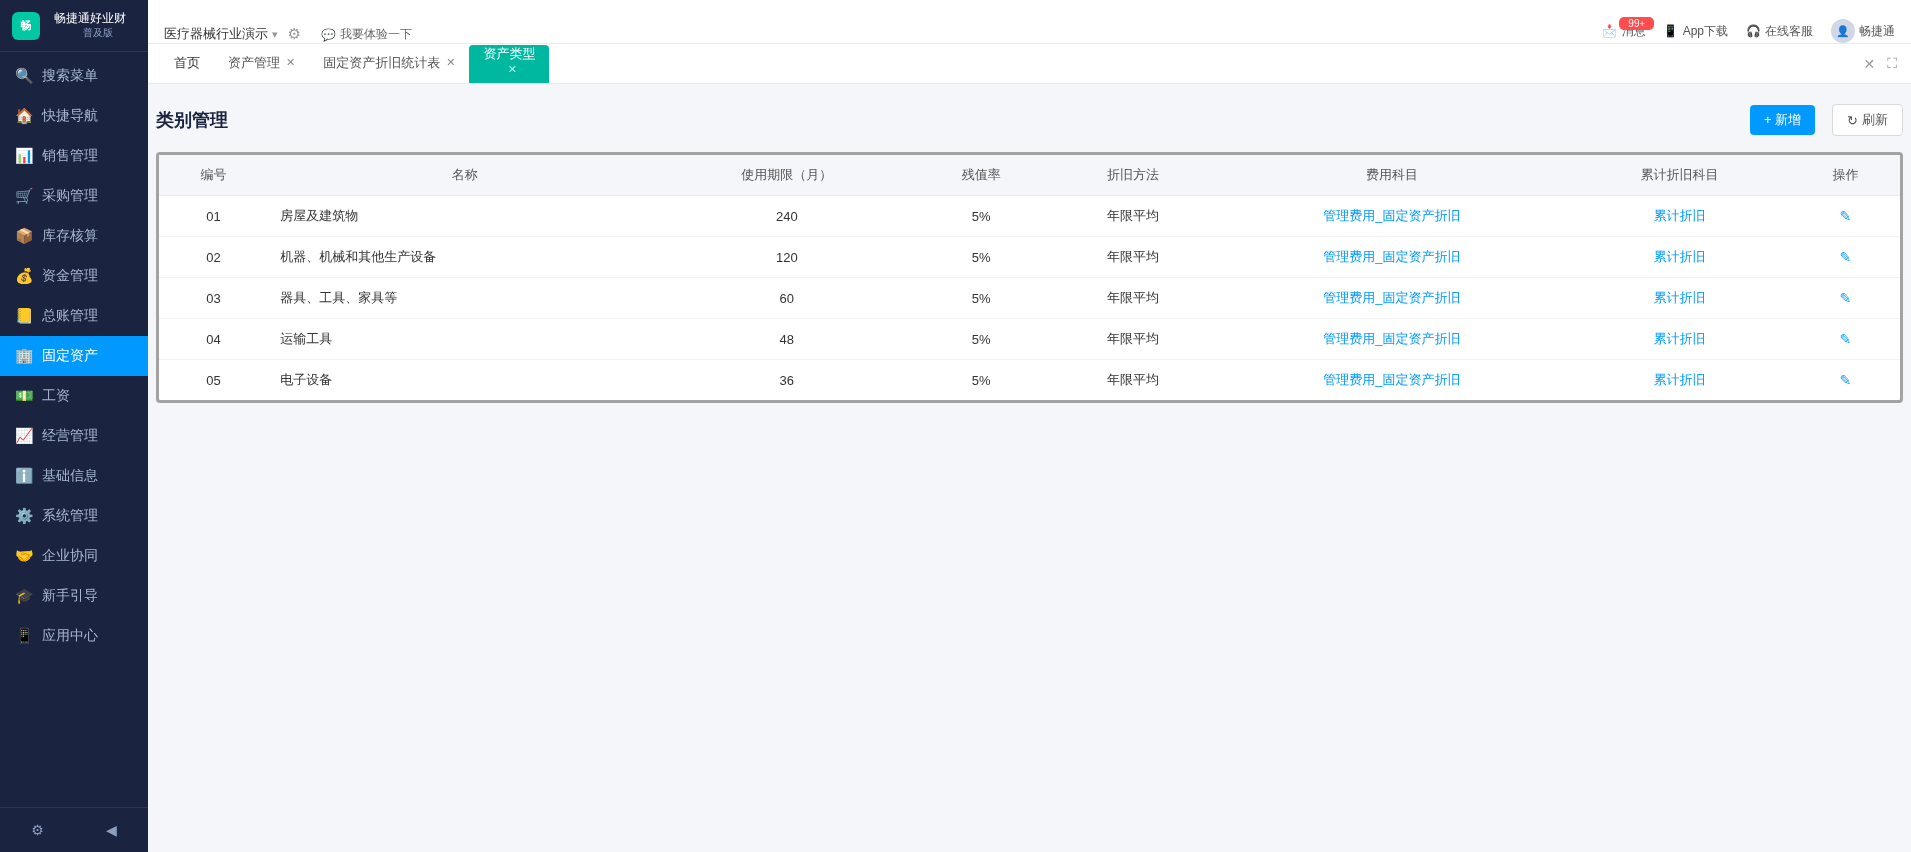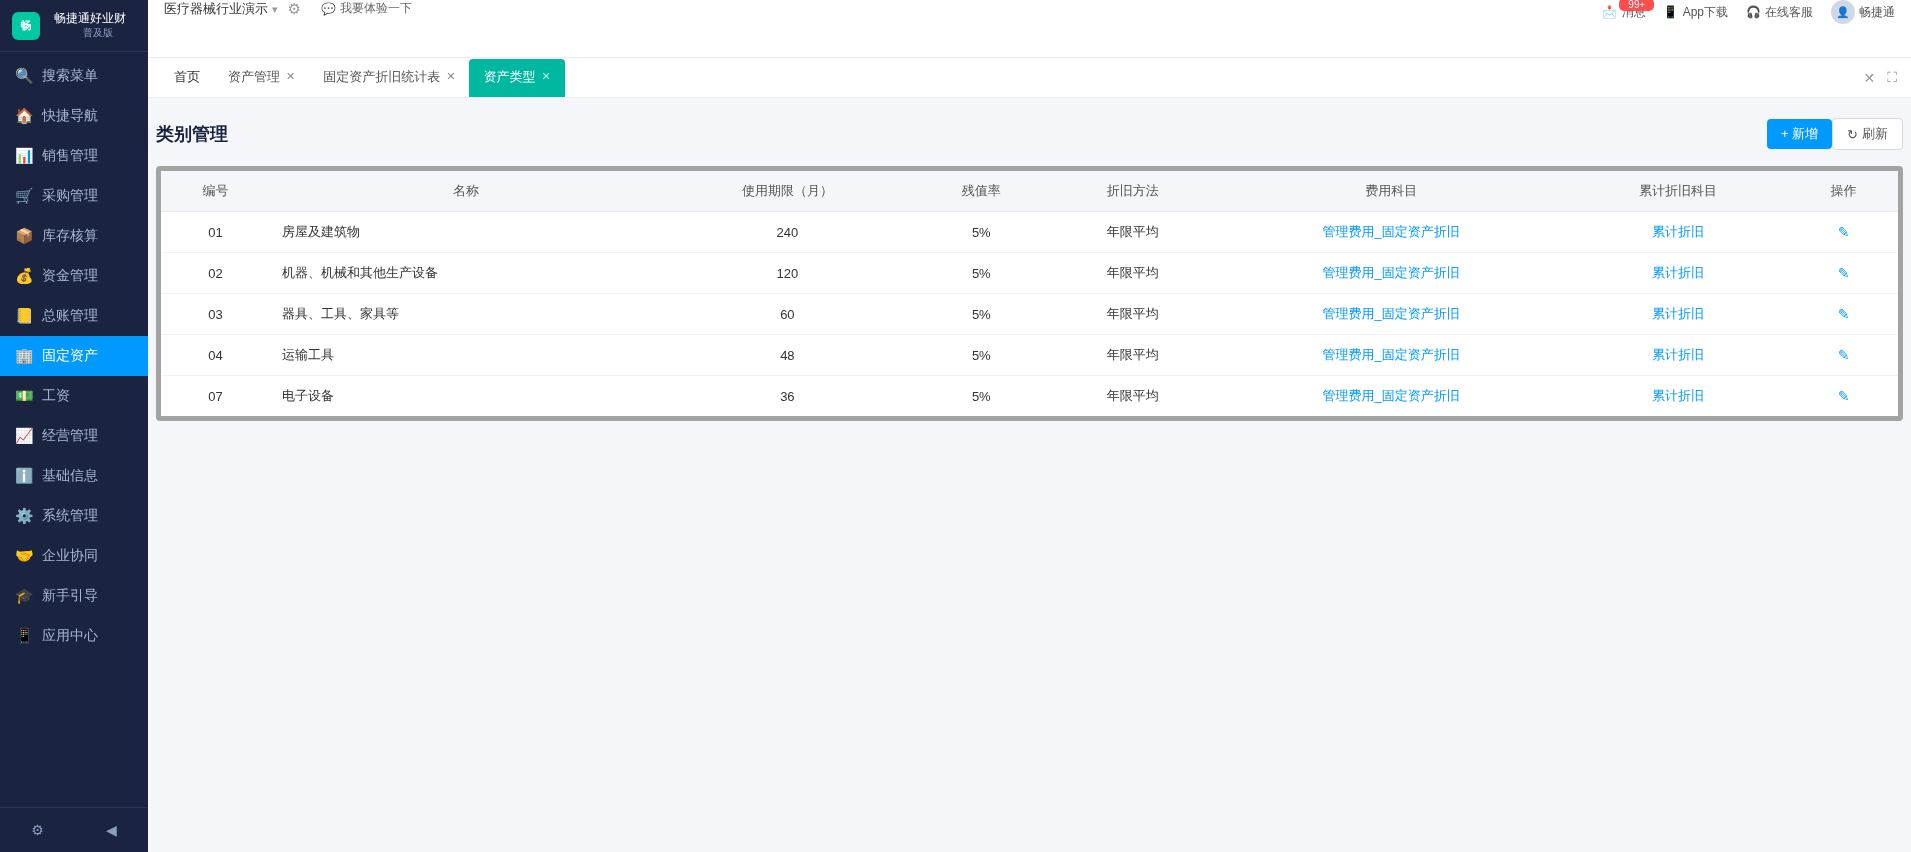--- a/index.html
+++ b/index.html
@@ -83,23 +83,23 @@
       flex: 1;
       display: flex;
       flex-direction: column;
       height: 100%;
       overflow: hidden;
     }
 
     
     .topbar {
       background: #fff;
-      height: 58px;
-      display: flex;
-      align-items: flex-start;
+      height: 44px;
+      display: flex;
+      align-items: flex-end;
       padding: 0 16px;
       border-bottom: 1px solid #e8ecf0;
       flex-shrink: 0;
     }
     .topbar-workspace {
       display: flex;
       align-items: center;
       color: #333;
       font-size: 13px;
       font-weight: 500;
@@ -181,20 +181,21 @@
       color: #555;
       cursor: pointer;
       border-bottom: 2px solid transparent;
       white-space: nowrap;
     }
     .tab.home { color: #333; font-weight: 500; }
     .tab.active {
       background: #00b8a0;
       color: #fff;
       border-radius: 4px 4px 0 0;
+      flex-direction: column;
     }
     .tab-close {
       margin-left: 6px;
       font-size: 11px;
       color: inherit;
       opacity: 0.7;
     }
     .tabbar-controls {
       margin-left: auto;
       display: flex;
@@ -222,21 +223,21 @@
       justify-content: space-between;
       margin-bottom: 16px;
     }
     .page-title {
       font-size: 18px;
       font-weight: 600;
       color: #1a2340;
     }
     .page-actions {
       display: flex;
-      gap: 0;
+      gap: 17px;
       align-items: center;
     }
     .btn-new {
       background: #0099ff;
       color: #fff;
       border: none;
       border-radius: 4px;
       padding: 6px 14px;
       font-size: 13px;
       cursor: pointer;
@@ -255,21 +256,21 @@
       display: flex;
       align-items: center;
       gap: 4px;
     }
 
     
     .table-container {
       background: #fff;
       border-radius: 4px;
       overflow: hidden;
-      border: 5px solid #a3a3a3;
+      border: 3px solid #a3a3a3;
     }
     table {
       width: 100%;
       border-collapse: collapse;
     }
     thead tr {
       background: #f5f6fa;
     }
     thead th {
       padding: 11px 12px;
@@ -500,21 +501,21 @@
               <td>04</td>
               <td>运输工具</td>
               <td>48</td>
               <td>5%</td>
               <td>年限平均</td>
               <td><span class="link-text">管理费用_固定资产折旧</span></td>
               <td><span class="link-text">累计折旧</span></td>
               <td><span class="edit-icon">✎</span></td>
             </tr>
             <tr>
-              <td>07</td>
+              <td>05</td>
               <td>电子设备</td>
               <td>36</td>
               <td>5%</td>
               <td>年限平均</td>
               <td><span class="link-text">管理费用_固定资产折旧</span></td>
               <td><span class="link-text">累计折旧</span></td>
               <td><span class="edit-icon">✎</span></td>
             </tr>
           </tbody>
       </table>

